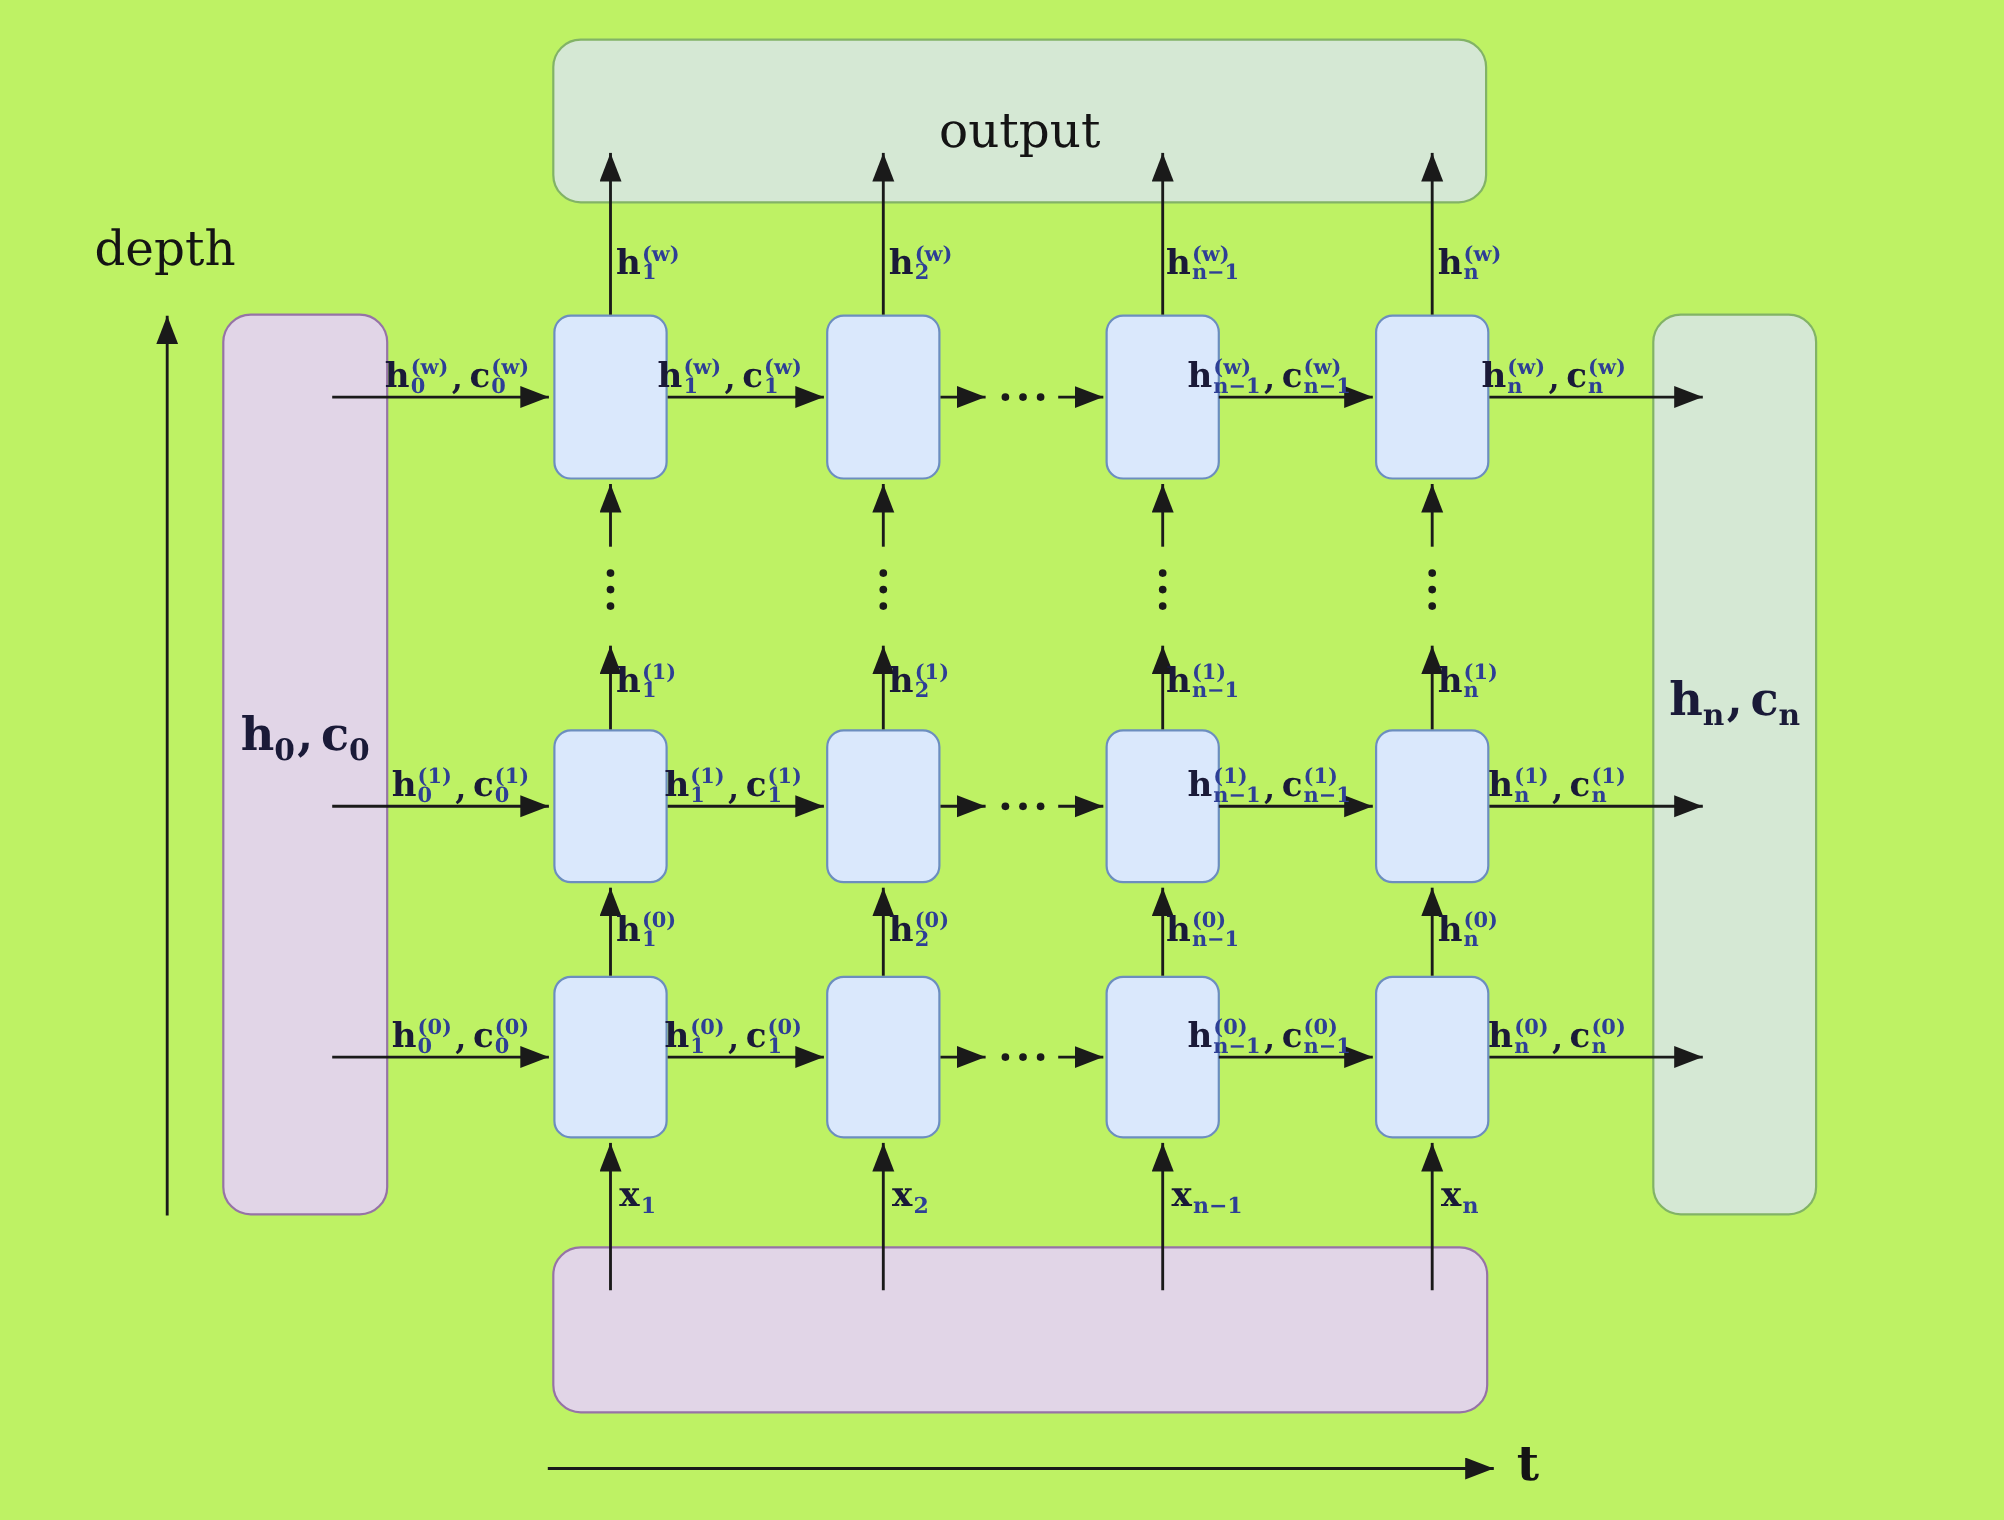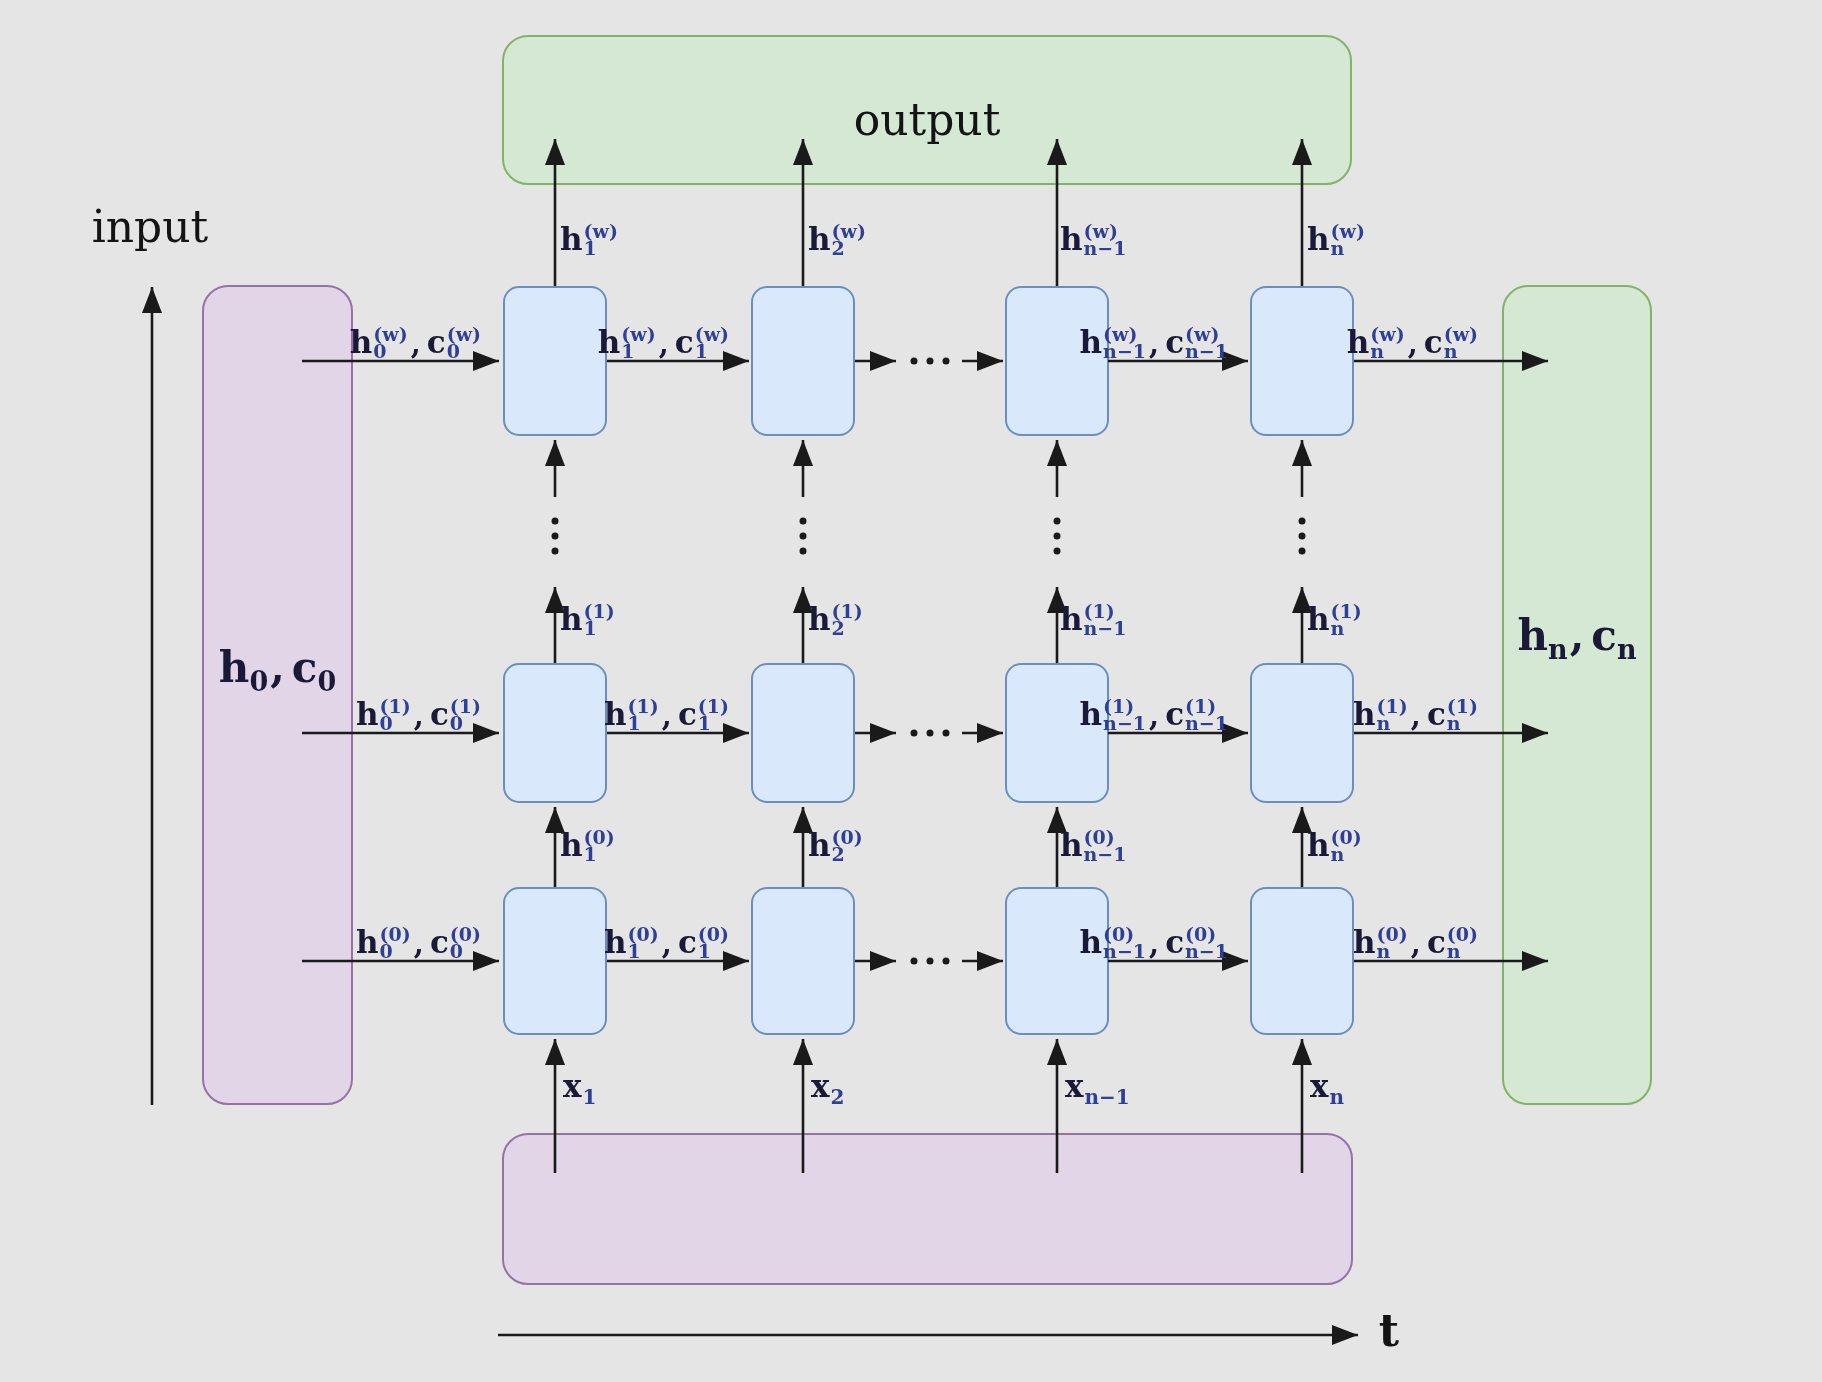--- a/index.html
+++ b/index.html
@@ -1,16 +1,16 @@
 <!DOCTYPE html>
 <html style="--green_fill: #d5e8d4; --green_stroke: #82b366; --purple_fill: #e1d5e7; --purple_stroke: #9673a6; --blue_fill: #dae8fc; --blue_stroke: #6c8ebf; --line: #1a1a1a; --math: #1a1a38; --script: #2e3f96; --text: #141414;"><head>
 <meta charset="utf-8">
 <style>
   html,body{margin:0;padding:0;background:#ffffff}
-  .stage{position:relative;width:1822px;height:1382px;background:#e5e5e5;
+  .stage{position:relative;width:1822px;height:1382px;background:#bef264;
          font-family:"DejaVu Serif",serif;overflow:hidden}
 
   
   .box{position:absolute;border-radius:26px;border:2.5px solid;box-sizing:border-box}
   .green{background:var(--green_fill);border-color:var(--green_stroke)}
   .purple{background:var(--purple_fill);border-color:var(--purple_stroke)}
 
   
   .cell{position:absolute;width:104px;background:var(--blue_fill);
         border:2px solid var(--blue_stroke);border-radius:16px;box-sizing:border-box}
@@ -163,21 +163,21 @@
     </g>
     <g>
       <line x1="498" y1="1335" x2="1358" y2="1335" marker-end="url(#ah)"></line>
     </g>
   </svg>
 
   <div class="bigword" style="left:502px;top:35px;width:850px;height:150px;transform:translateY(10px)">
       <span>output</span>
     </div>
   <div class="bigword" style="left:55px;top:204px;width:190px;height:46px">
-      <span>input</span>
+      <span>depth</span>
     </div>
   <div class="bigword tword" style="left:1364px;top:1308px;width:50px;height:46px">
       <span>t</span>
     </div>
 
   <div class="statelbl" style="left:202px;top:646px;width:151px">
       <span>h</span>
       <u class="ssub">0</u>
       <span class="scomma">,</span>
       <span>c</span>

